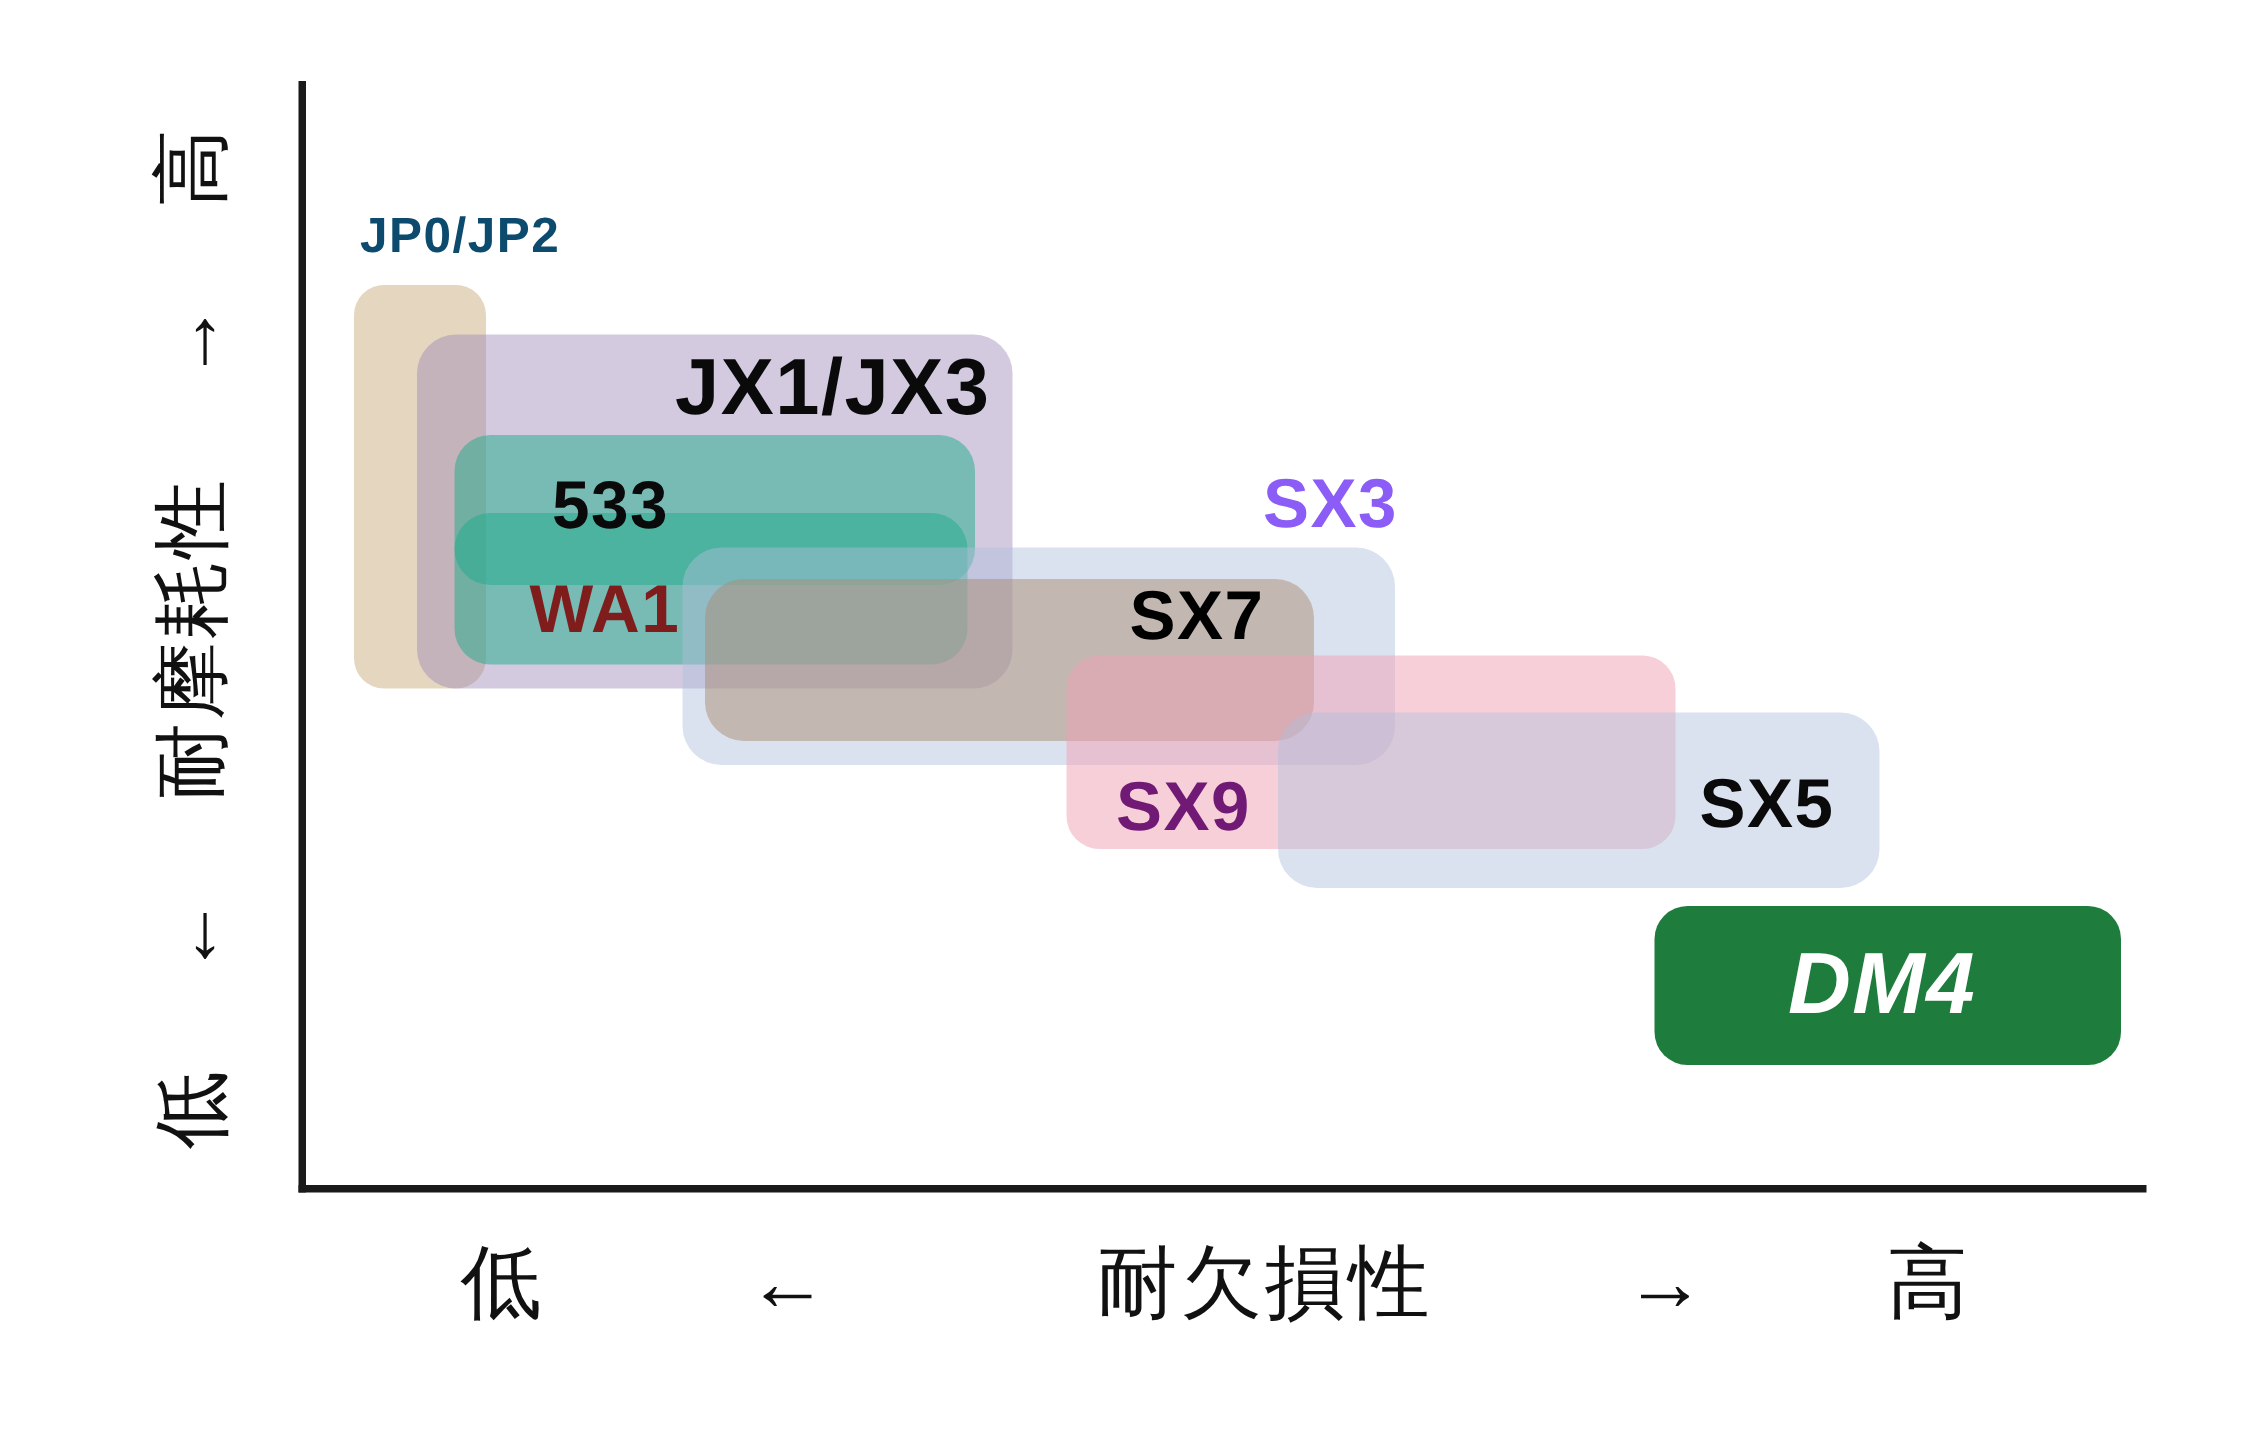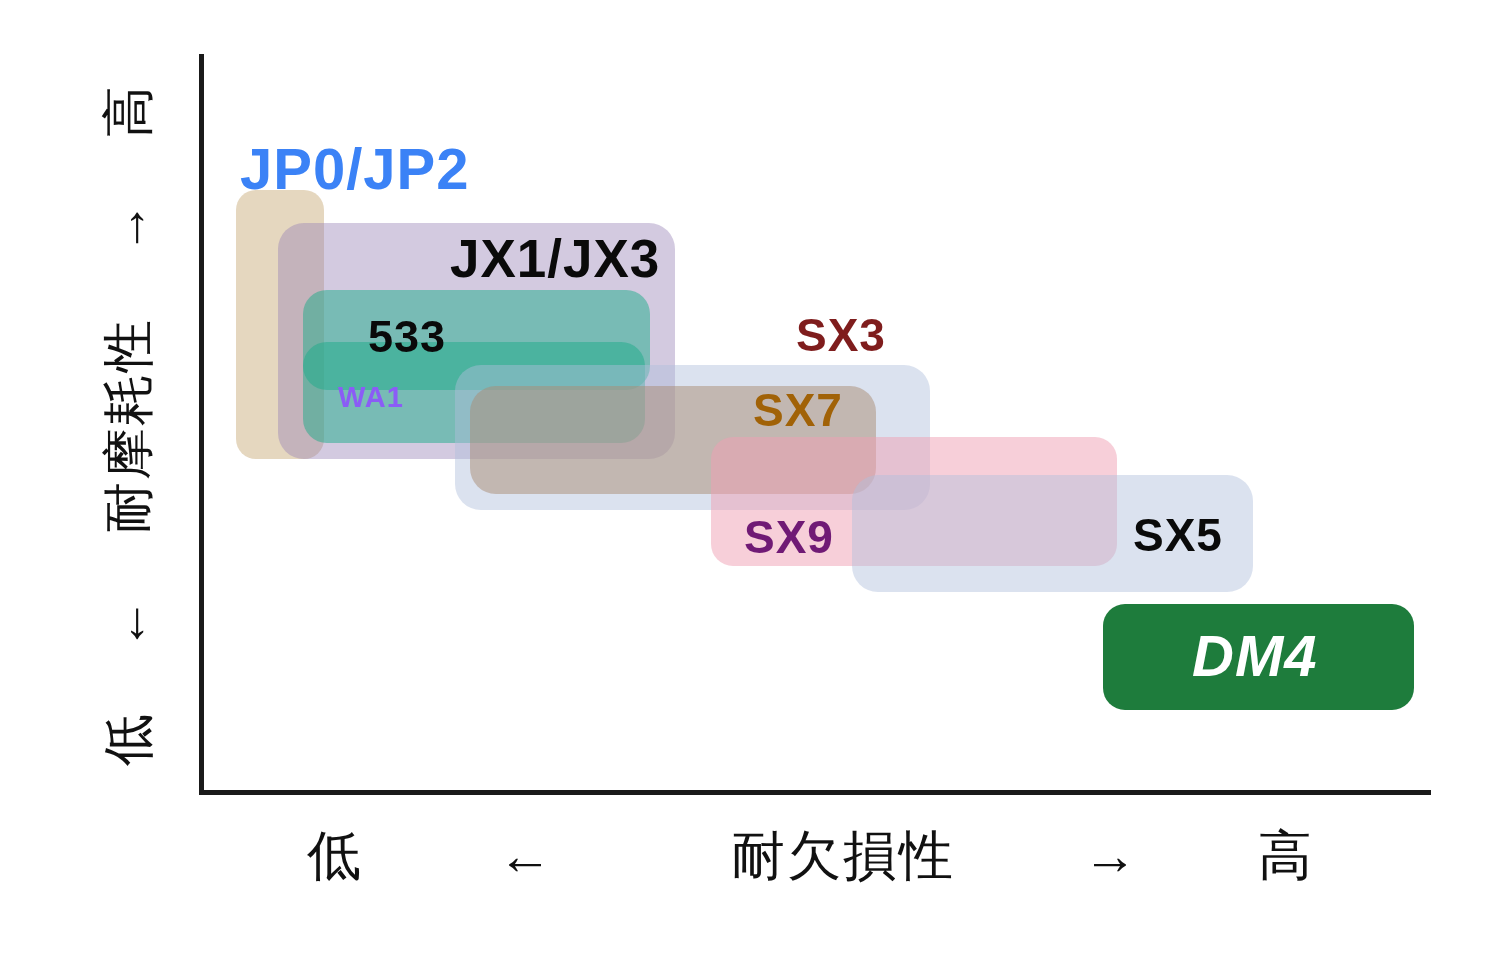--- a/index.html
+++ b/index.html
@@ -55,31 +55,31 @@
   <div class="x-label">
     <span class="x-low">低</span>
     <span class="x-arrow-low">←</span>
     <span class="x-title">耐欠損性</span>
     <span class="x-arrow-high">→</span>
     <span class="x-high">高</span>
   </div>
 
   <div id="boxes">
       <div class="grade-box" style="left: 236px; top: 190px; width: 88px; height: 269px; border-radius: 20px; background: rgba(203, 176, 128, 0.5);"></div>
-      <div class="grade-label" style="left: 240px; top: 140px; font-size: 58px; color: #3b82f6;">JP0/JP2</div>
+      <div class="grade-label" style="left: 240px; top: 140px; font-size: 33px; color: #0c4a6e;">JP0/JP2</div>
       <div class="grade-box" style="left: 278px; top: 223px; width: 397px; height: 236px; border-radius: 26px; background: rgba(150, 128, 180, 0.42);"></div>
       <div class="grade-label" style="left: 450px; top: 232px; font-size: 53px; color: rgb(10, 10, 10);">JX1/JX3</div>
       <div class="grade-box" style="left: 303px; top: 290px; width: 347px; height: 100px; border-radius: 24px; background: rgba(30, 172, 138, 0.5);"></div>
       <div class="grade-label" style="left: 368px; top: 314px; font-size: 45px; color: rgb(10, 10, 10);">533</div>
       <div class="grade-box" style="left: 303px; top: 342px; width: 342px; height: 101px; border-radius: 24px; background: rgba(30, 172, 138, 0.5);"></div>
-      <div class="grade-label" style="left: 338px; top: 383px; font-size: 29px; color: #8b5cf6;">WA1</div>
+      <div class="grade-label" style="left: 353px; top: 383px; font-size: 45px; color: #7f1d1d;">WA1</div>
       <div class="grade-box" style="left: 455px; top: 365px; width: 475px; height: 145px; border-radius: 26px; background: rgba(176, 190, 220, 0.45);"></div>
-      <div class="grade-label" style="left: 796px; top: 312px; font-size: 46px; color: #7f1d1d;">SX3</div>
+      <div class="grade-label" style="left: 842px; top: 312px; font-size: 46px; color: #8b5cf6;">SX3</div>
       <div class="grade-box" style="left: 470px; top: 386px; width: 406px; height: 108px; border-radius: 26px; background: rgba(170, 140, 115, 0.5);"></div>
-      <div class="grade-label" style="left: 753px; top: 387px; font-size: 46px; color: #a16207;">SX7</div>
+      <div class="grade-label" style="left: 753px; top: 387px; font-size: 46px; color: #000000;">SX7</div>
       <div class="grade-box" style="left: 711px; top: 437px; width: 406px; height: 129px; border-radius: 22px; background: rgba(240, 160, 180, 0.5);"></div>
       <div class="grade-label" style="left: 744px; top: 514px; font-size: 46px; color: #701a75;">SX9</div>
       <div class="grade-box" style="left: 852px; top: 475px; width: 401px; height: 117px; border-radius: 26px; background: rgba(176, 190, 220, 0.45);"></div>
       <div class="grade-label" style="left: 1133px; top: 512px; font-size: 46px; color: rgb(10, 10, 10); text-align: center;">SX5</div>
       <div class="grade-box" style="left: 1103px; top: 604px; width: 311px; height: 106px; border-radius: 22px; background: rgb(30, 124, 60);"></div>
       <div class="grade-label" style="left: 1192px; top: 627px; font-size: 58px; color: rgb(255, 255, 255); font-style: italic;">DM4</div>
     </div>
 
 </div>
 

